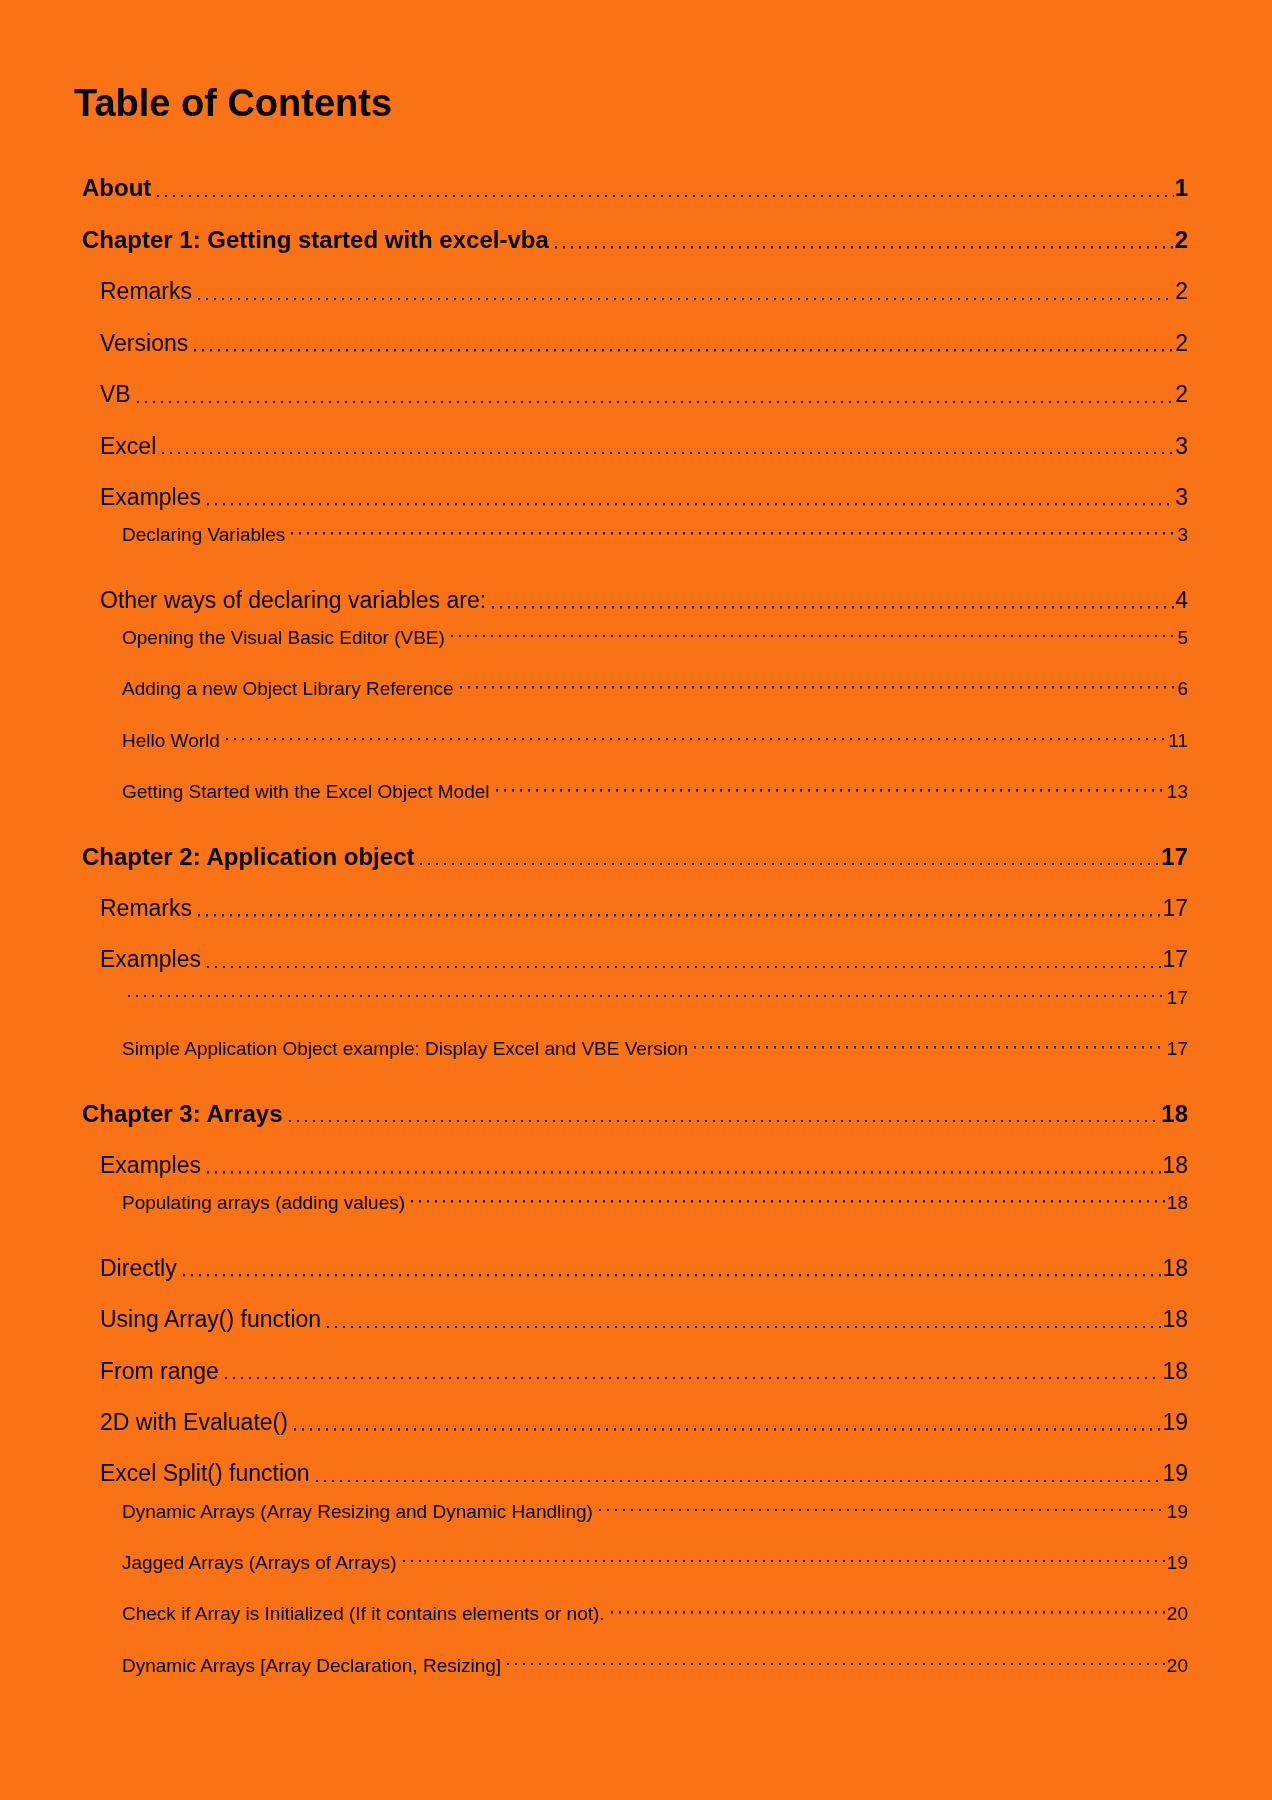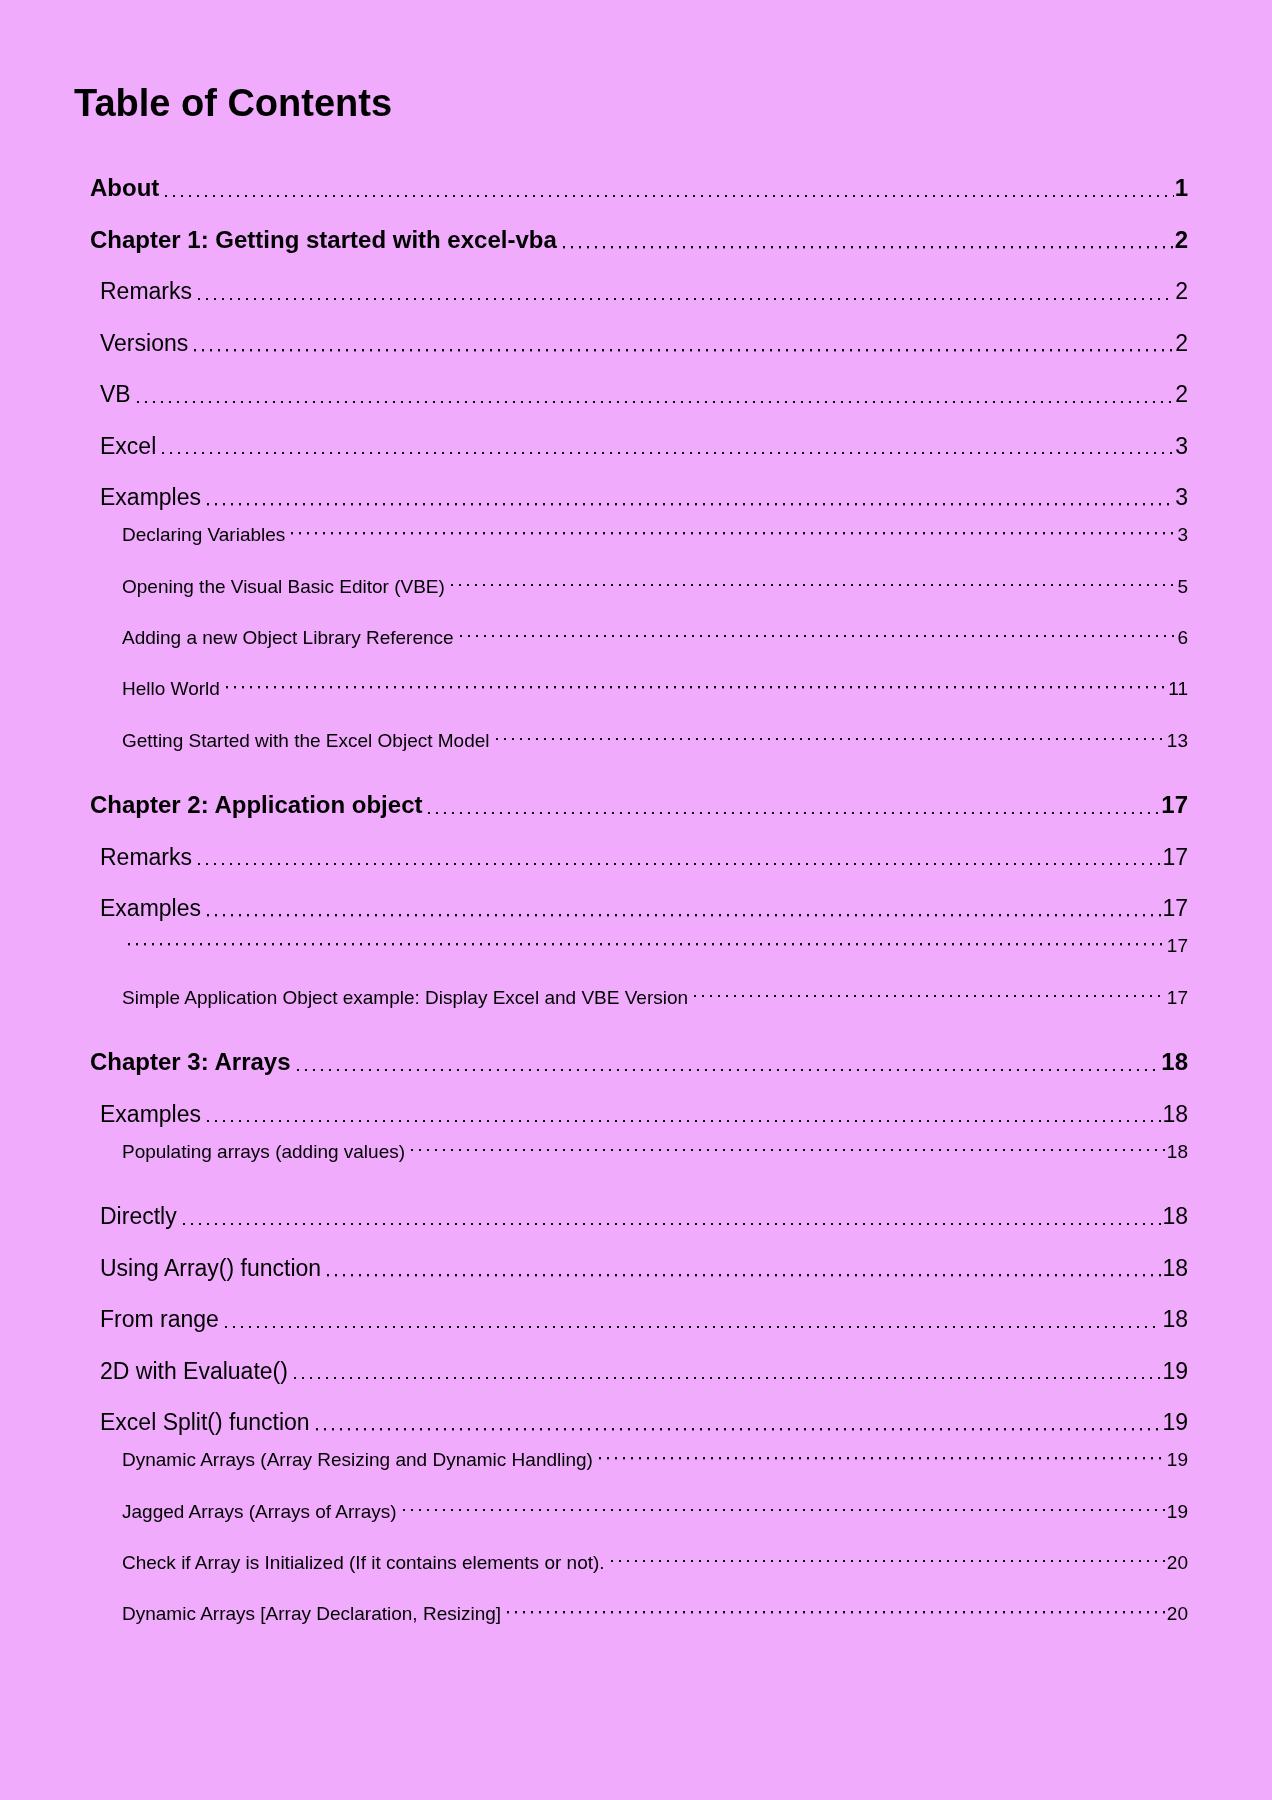--- a/index.html
+++ b/index.html
@@ -10,21 +10,21 @@
   body {
     width: 1272px;
     height: 1800px;
     font-family: "Liberation Sans", sans-serif;
     color: #000000;
   }
   .page {
     position: relative;
     width: 1272px;
     height: 1800px;
-    background: #f0abfc;
+    background: #f97316;
     overflow: hidden;
   }
   .title {
     position: absolute;
     left: 74px;
     top: 84px;
     margin: 0;
     font-size: 38px;
     font-weight: 700;
     line-height: 1;
@@ -38,21 +38,21 @@
   }
   .row {
     display: flex;
     align-items: flex-end;
     height: 51.4px;
     cursor: pointer;
   }
   .row.l1 {
     font-size: 24px;
     font-weight: 700;
-    margin-left: 16px;
+    margin-left: 8px;
   }
   .row.l2 {
     font-size: 23px;
     font-weight: 400;
     margin-left: 26px;
   }
   .row.l3 {
     font-size: 19px;
     font-weight: 400;
     margin-left: 48px;
@@ -115,20 +115,25 @@
       <div class="row l2">
         <span class="label">Examples</span>
         <span class="leader"></span>
         <span class="pagenum">3</span>
       </div>
       <div class="row l3">
         <span class="label">Declaring Variables</span>
         <span class="leader"></span>
         <span class="pagenum">3</span>
       </div>
+      <div class="row l2">
+        <span class="label">Other ways of declaring variables are:</span>
+        <span class="leader"></span>
+        <span class="pagenum">4</span>
+      </div>
       <div class="row l3">
         <span class="label">Opening the Visual Basic Editor (VBE)</span>
         <span class="leader"></span>
         <span class="pagenum">5</span>
       </div>
       <div class="row l3">
         <span class="label">Adding a new Object Library Reference</span>
         <span class="leader"></span>
         <span class="pagenum">6</span>
       </div>

